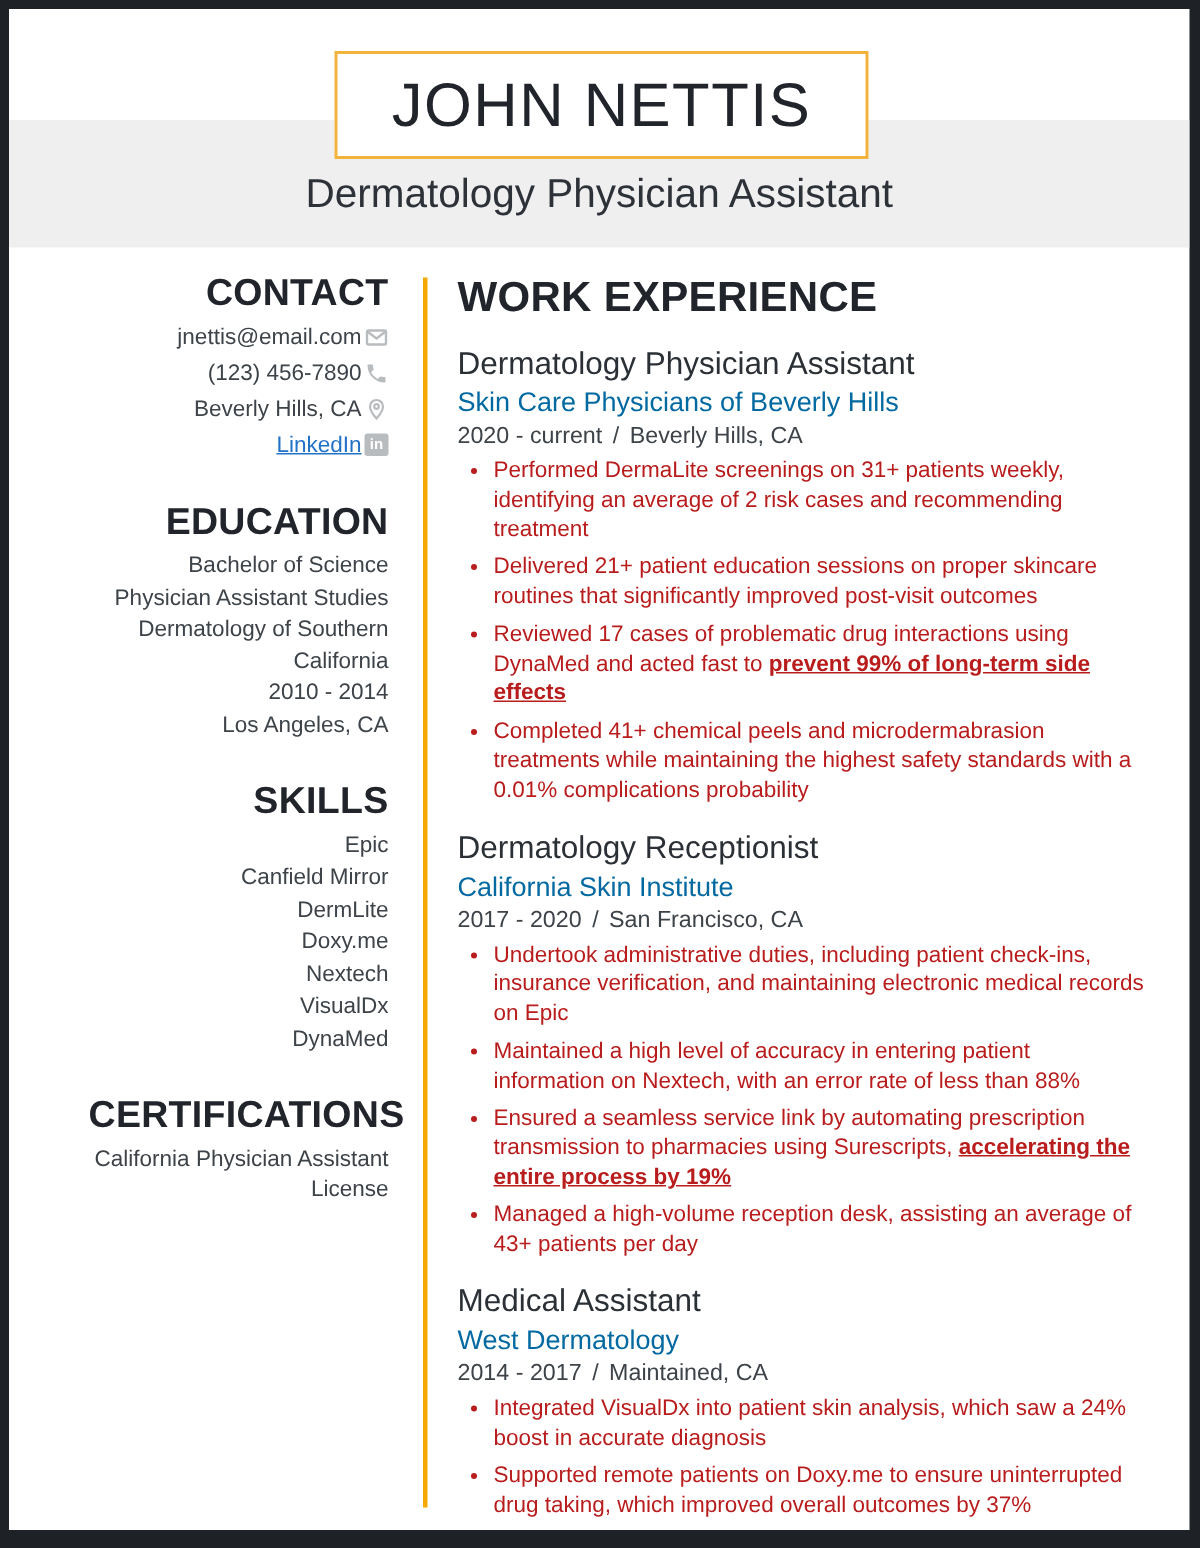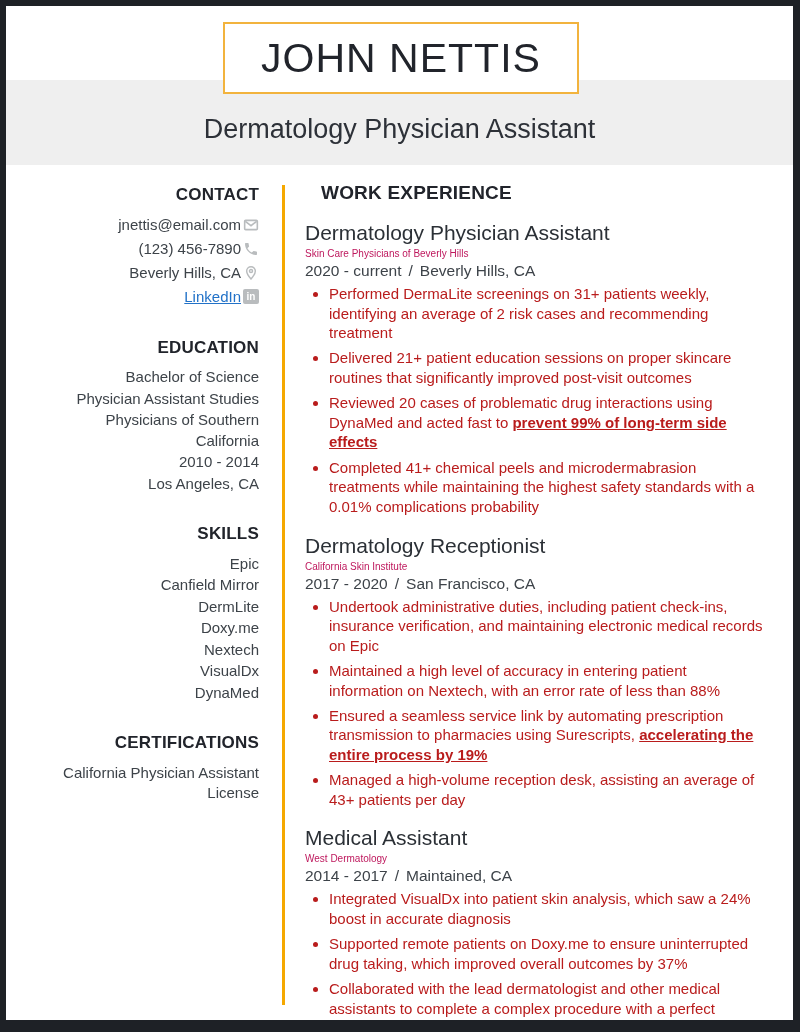--- a/index.html
+++ b/index.html
@@ -14,21 +14,21 @@
     font-family:"Liberation Sans", sans-serif;
     color:var(--text,#3D4349);
     overflow:hidden;
   }
   
   .band {
     position:absolute; left:0; right:0; top:74px; height:85px;
     background:var(--band,#EFEFEF);
   }
   .name-box {
-    position:absolute; left:217px; top:16px; width:352px; height:68px;
+    position:absolute; left:217px; top:28px; width:352px; height:68px;
     background:#fff;
     border:2px solid var(--box-border,#F2B33D);
     display:flex; align-items:center; justify-content:center;
     z-index:2;
   }
   .name-box h1 {
     margin:0; font-size:41px; font-weight:500; letter-spacing:1px;
     color:var(--dark,#21242B); white-space:nowrap;
   }
   .doc-title {
@@ -39,47 +39,47 @@
   .divider {
     position:absolute; left:276px; top:179px; width:3px; height:820px;
     background:var(--accent,#F5A800);
   }
   .sidebar {
     position:absolute; left:53px; top:179px; width:200px;
     text-align:right; font-size:15px; line-height:20.5px;
   }
   .side-section { margin-bottom:30px; }
   .side-heading {
-    font-size:17px; font-weight:bold; color:var(--dark,#21242B);
+    font-size:25px; font-weight:bold; color:var(--dark,#21242B);
     margin:0 0 9px 0; letter-spacing:0.2px;
   }
   .c-row {
     display:flex; justify-content:flex-end; align-items:center;
     gap:2px; margin:3px 0; height:21px;
   }
   .c-icon { width:16px; height:16px; color:#B9BCBE; flex:0 0 16px; display:inline-flex; }
   .c-icon svg { width:16px; height:16px; }
   .li-badge {
     width:21px; height:15px; background:#B9BCBE; color:#fff;
     font-size:10px; font-weight:bold; line-height:15px; text-align:center;
     border-radius:2px; display:inline-block;
   }
   a.side-link { color:var(--link,#2272C8); text-decoration:underline; }
   .side-line { margin:1px 0; }
   
   .main {
     position:absolute; left:299px; top:176px; width:458px;
   }
   .main-heading {
-    font-size:19px; font-weight:bold; color:var(--dark,#21242B);
-    margin:0 0 4px 16px; letter-spacing:0.2px;
+    font-size:28px; font-weight:bold; color:var(--dark,#21242B);
+    margin:0 0 4px 0; letter-spacing:0.2px;
   }
   .job { margin-top:17px; }
   .job-title { font-size:21px; color:#2B3036; margin:0 0 3px 0; font-weight:normal; }
-  .job-company { font-size:10px; color:#be185d; margin:0 0 3px 0; }
+  .job-company { font-size:18px; color:#0369a1; margin:0 0 3px 0; }
   .job-meta { font-size:15.5px; color:#3D4349; margin:0 0 4px 0; }
   .job-meta .sep { margin:0 7px; }
   ul.bullets { margin:4px 0 0 0; padding-left:24px; }
   ul.bullets li {
     font-size:15px; line-height:1.31; margin-bottom:5.5px; color:#b91c1c;
   }
   .hl { font-weight:bold; text-decoration:underline; }
 </style>
 </head>
 <body>
@@ -133,21 +133,21 @@
             </span>
           </div>
         </div>
     </div>
 
     <div class="side-section">
       <h2 class="side-heading">EDUCATION</h2>
       <div id="education-lines">
           <div class="side-line">Bachelor of Science</div>
           <div class="side-line">Physician Assistant Studies</div>
-          <div class="side-line">Physicians of Southern California</div>
+          <div class="side-line">Dermatology of Southern California</div>
           <div class="side-line">2010 - 2014</div>
           <div class="side-line">Los Angeles, CA</div>
         </div>
     </div>
 
     <div class="side-section">
       <h2 class="side-heading">SKILLS</h2>
       <div id="skills-list">
           <div class="side-line">Epic</div>
           <div class="side-line">Canfield Mirror</div>
@@ -170,21 +170,21 @@
   <div class="main">
     <h2 class="main-heading">WORK EXPERIENCE</h2>
     <div id="jobs">
         <section class="job">
           <h3 class="job-title">Dermatology Physician Assistant</h3>
           <div class="job-company">Skin Care Physicians of Beverly Hills</div>
           <div class="job-meta"><span>2020 - current</span><span class="sep">/</span><span>Beverly Hills, CA</span></div>
           <ul class="bullets">
             <li><span>Performed DermaLite screenings on 31+ patients weekly, identifying an average of 2 risk cases and recommending treatment</span></li>
             <li><span>Delivered 21+ patient education sessions on proper skincare routines that significantly improved post-visit outcomes</span></li>
-            <li><span>Reviewed 20 cases of problematic drug interactions using DynaMed and acted fast to </span><span class="hl">prevent 99% of long-term side effects</span></li>
+            <li><span>Reviewed 17 cases of problematic drug interactions using DynaMed and acted fast to </span><span class="hl">prevent 99% of long-term side effects</span></li>
             <li><span>Completed 41+ chemical peels and microdermabrasion treatments while maintaining the highest safety standards with a 0.01% complications probability</span></li>
           </ul>
         </section>
         <section class="job">
           <h3 class="job-title">Dermatology Receptionist</h3>
           <div class="job-company">California Skin Institute</div>
           <div class="job-meta"><span>2017 - 2020</span><span class="sep">/</span><span>San Francisco, CA</span></div>
           <ul class="bullets">
             <li><span>Undertook administrative duties, including patient check-ins, insurance verification, and maintaining electronic medical records on Epic</span></li>
             <li><span>Maintained a high level of accuracy in entering patient information on Nextech, with an error rate of less than 88%</span></li>

